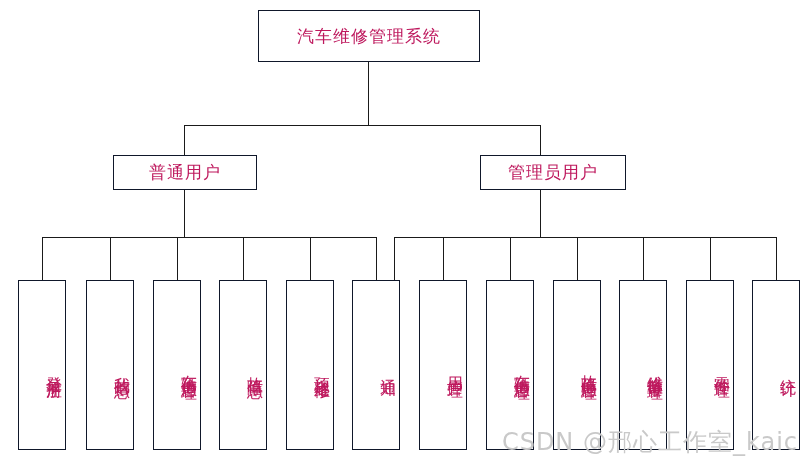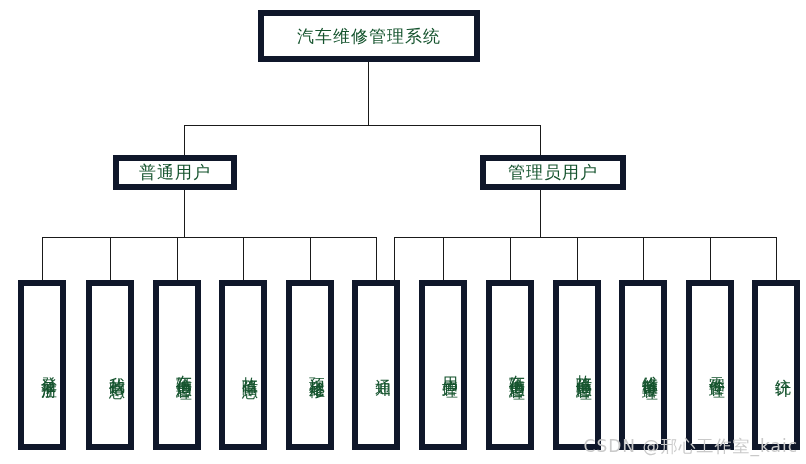--- a/index.html
+++ b/index.html
@@ -13,26 +13,26 @@
     height: 464px;
     background: #ffffff;
     overflow: hidden;
     font-family: "DejaVu Sans", "Liberation Sans", sans-serif;
   }
 
   
   .node {
     position: absolute;
     box-sizing: border-box;
-    border: 6px solid #0f172a;
+    border: 1px solid #0f172a;
     background: #ffffff;
     display: flex;
     align-items: center;
     justify-content: center;
-    color: #14532d;
+    color: #be185d;
     z-index: 3;
   }
   .node-h {
     font-size: 17px;
     letter-spacing: 1px;
     line-height: 1.1;
     white-space: nowrap;
   }
   .node-v {
     font-size: 16px;
@@ -58,21 +58,21 @@
     height: 1px;
     background: #1a1a1a;
     z-index: 1;
   }
 
   
   .watermark {
     position: absolute;
     right: 8px;
     bottom: 6px;
-    font-size: 17px;
+    font-size: 24px;
     color: #c9c9c9;
     letter-spacing: 1px;
     white-space: nowrap;
     z-index: 5;
     pointer-events: none;
   }
 </style>
 </head>
 <body>
 
@@ -82,21 +82,21 @@
     <span>汽车维修管理系统</span>
   </div>
 
   <div class="vline" style="left:368px; top:62px; height:63px;"></div>
 
   <div class="hline" style="left:184px; top:125px; width:356px;"></div>
 
   <div class="vline" style="left:184px; top:125px; height:30px;"></div>
   <div class="vline" style="left:540px; top:125px; height:30px;"></div>
 
-  <div class="node node-h" style="left:113px; top:155px; width:124px; height:35px;">
+  <div class="node node-h" style="left:113px; top:155px; width:144px; height:35px;">
     <span>普通用户</span>
   </div>
 
   <div class="node node-h" style="left:467px; top:155px; width:146px; height:35px;margin-left:13px;">
     <span>管理员用户</span>
   </div>
 
   <div class="vline" style="left:184px; top:190px; height:47px;"></div>
   <div class="hline" style="left:42px; top:237px; width:334px;"></div>
   <div class="vline" style="left:42px; top:237px; height:43px;"></div>

